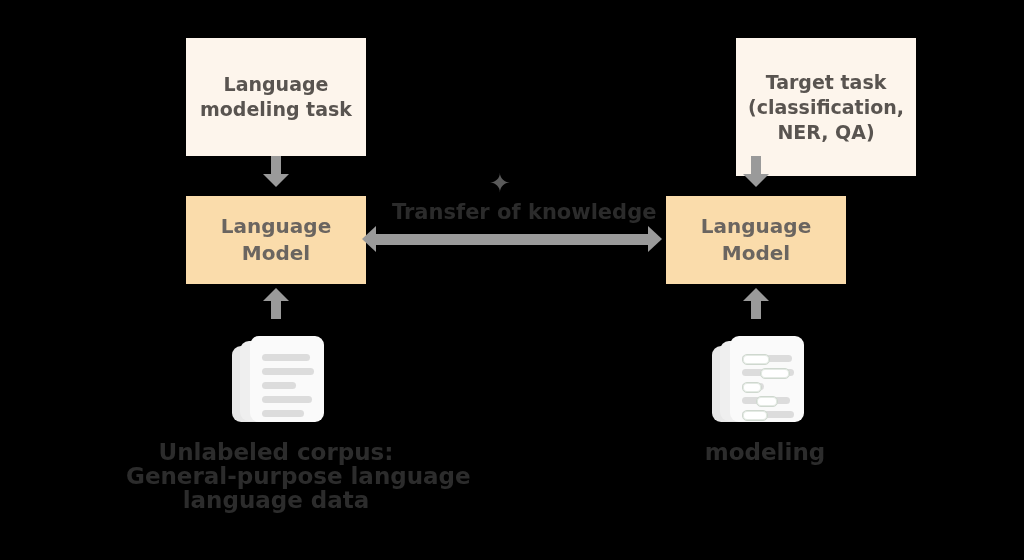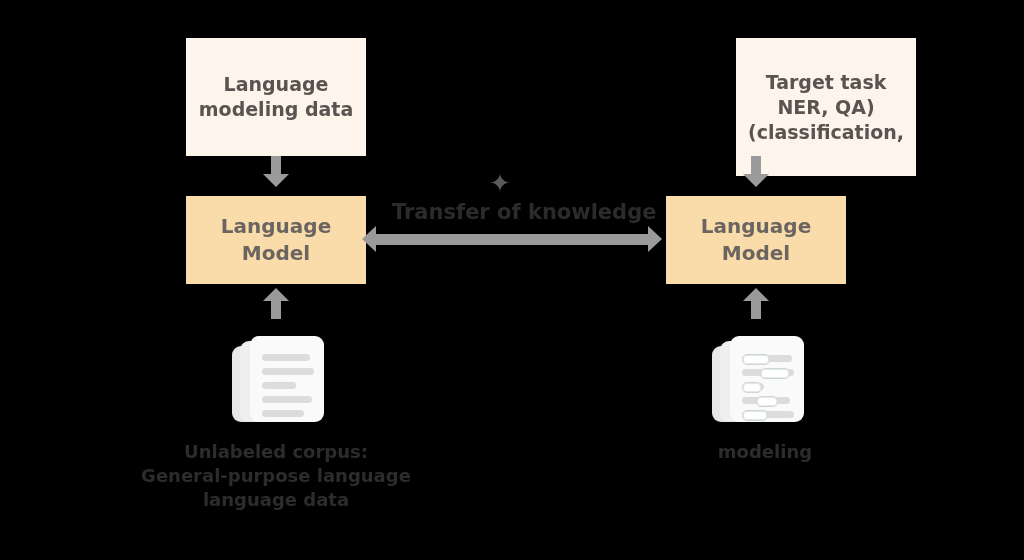--- a/index.html
+++ b/index.html
@@ -36,32 +36,32 @@
   
   .docs{position:absolute;width:100px;height:100px;}
   .docs .sheet{position:absolute;border-radius:9px;background:#f2f2f2;}
   .docs .s3{left:0px;  top:14px; width:66px;height:76px;background:#e8e8e8;}
   .docs .s2{left:8px;  top:9px;  width:70px;height:80px;background:#efefef;}
   .docs .s1{left:18px; top:4px;  width:74px;height:86px;background:#fafafa;}
   .docs .line{position:absolute;height:7px;border-radius:4px;background:#dcdcdc;}
   .docs .hl{position:absolute;height:9px;border-radius:5px;background:#fff;
             border:1px solid #cfd8cf;box-shadow:0 0 0 1px #e4eae4 inset;}
 
-  .caption{position:absolute;color:#2c2c2c;font-size:18px;font-weight:bold;line-height:24px;
+  .caption{position:absolute;color:#2c2c2c;font-size:23px;font-weight:bold;line-height:24px;
            text-align:center;}
   .caption .ln{display:block;white-space:nowrap;}
 </style>
 </head>
 <body>
 
 <div id="stage">
 
   <div class="box task-box" style="left:186px;top:38px;width:180px;height:118px;">
     <span class="ln">Language</span>
-    <span class="ln">modeling data</span>
+    <span class="ln">modeling task</span>
   </div>
 
   <div class="vconn down" style="left:256px;top:156px;">
     <div class="shaft" style="height:18px;"></div>
     <div class="head"></div>
   </div>
 
   <div class="box lm-box" style="left:186px;top:196px;width:180px;height:88px;">
     <span class="ln">Language</span>
     <span class="ln">Model</span>
@@ -94,22 +94,22 @@
     <div class="shaft"></div>
     <div class="hr"></div>
   </div>
 
   <div class="arrow-icon" style="left:489px;top:170px;">✦</div>
 
   <div class="arrow-label" style="left:392px;top:200px;width:240px;">Transfer of knowledge</div>
 
   <div class="box task-box" style="left:696px;top:38px;width:180px;height:138px;margin-left:40px;">
     <span class="ln">Target task</span>
+    <span class="ln">(classification,</span>
     <span class="ln">NER, QA)</span>
-    <span class="ln">(classification,</span>
   </div>
 
   <div class="vconn down" style="left:736px;top:156px;">
     <div class="shaft" style="height:18px;"></div>
     <div class="head"></div>
   </div>
 
   <div class="box lm-box" style="left:666px;top:196px;width:180px;height:88px;">
     <span class="ln">Language</span>
     <span class="ln">Model</span>

